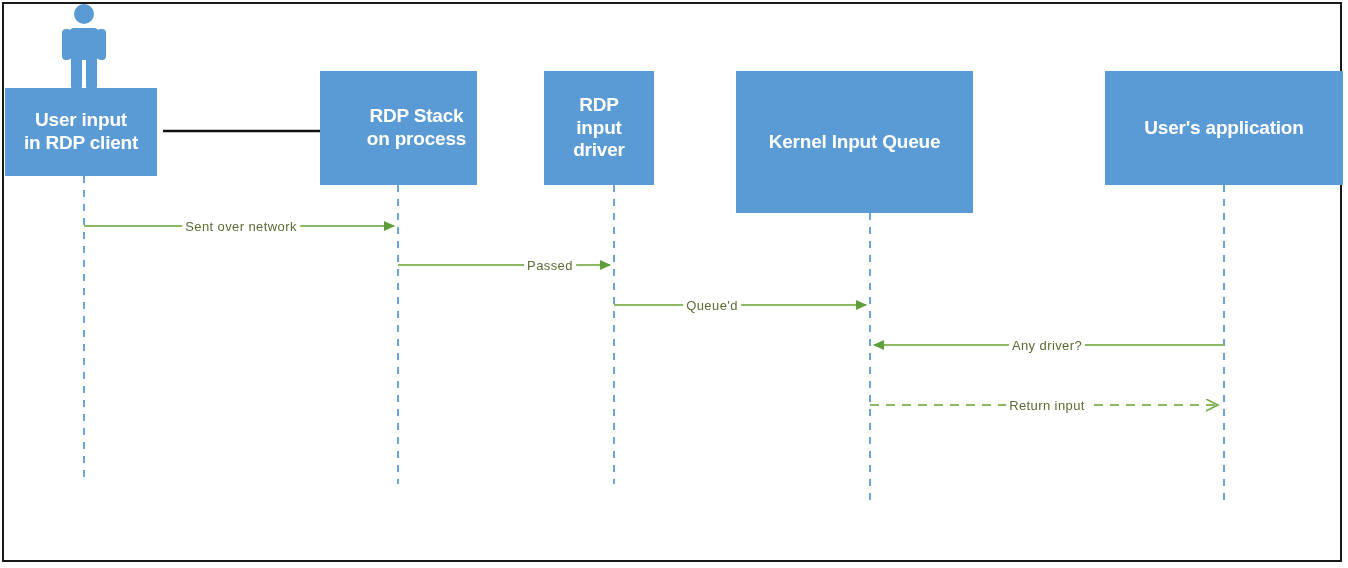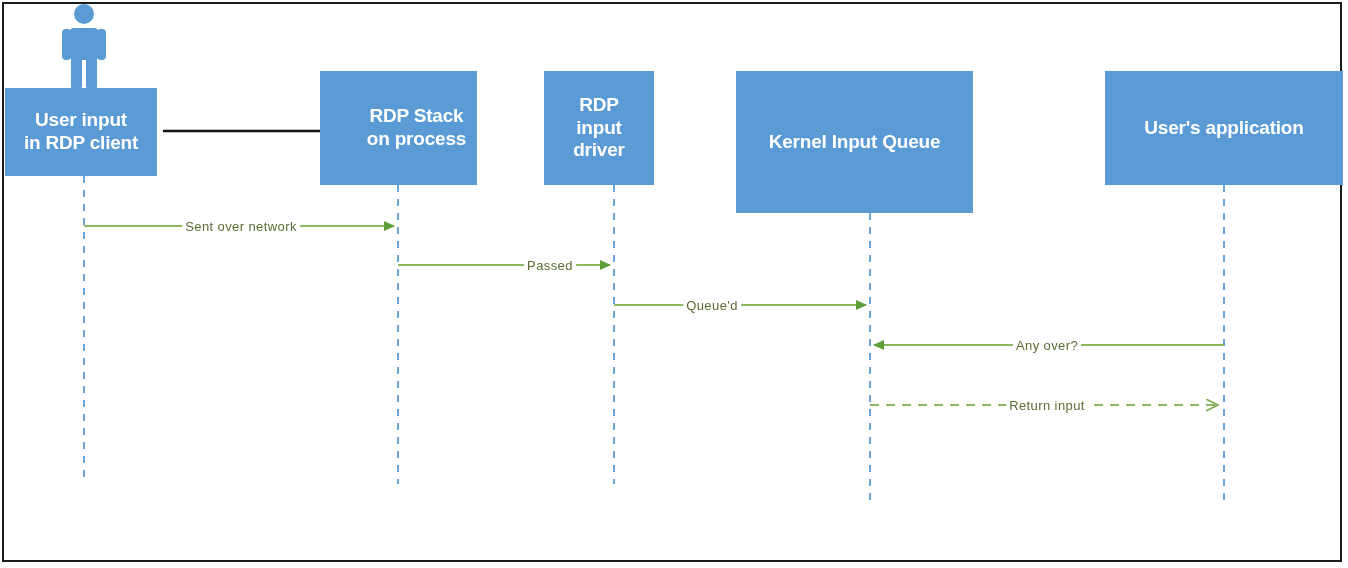--- a/index.html
+++ b/index.html
@@ -144,17 +144,17 @@
       <span>User's application</span>
     </div>
   </div>
 
   <div class="msg-label" style="left:241px; top:226px;">Sent over network</div>
 
   <div class="msg-label" style="left:506px; top:265px;margin-left:44px;">Passed</div>
 
   <div class="msg-label" style="left:712px; top:305px;">Queue'd</div>
 
-  <div class="msg-label" style="left:1047px; top:345px;">Any over?</div>
+  <div class="msg-label" style="left:1047px; top:345px;">Any driver?</div>
 
   <div class="msg-label" style="left:1047px; top:405px;">Return input</div>
 
 </div>
 
 </body></html>

